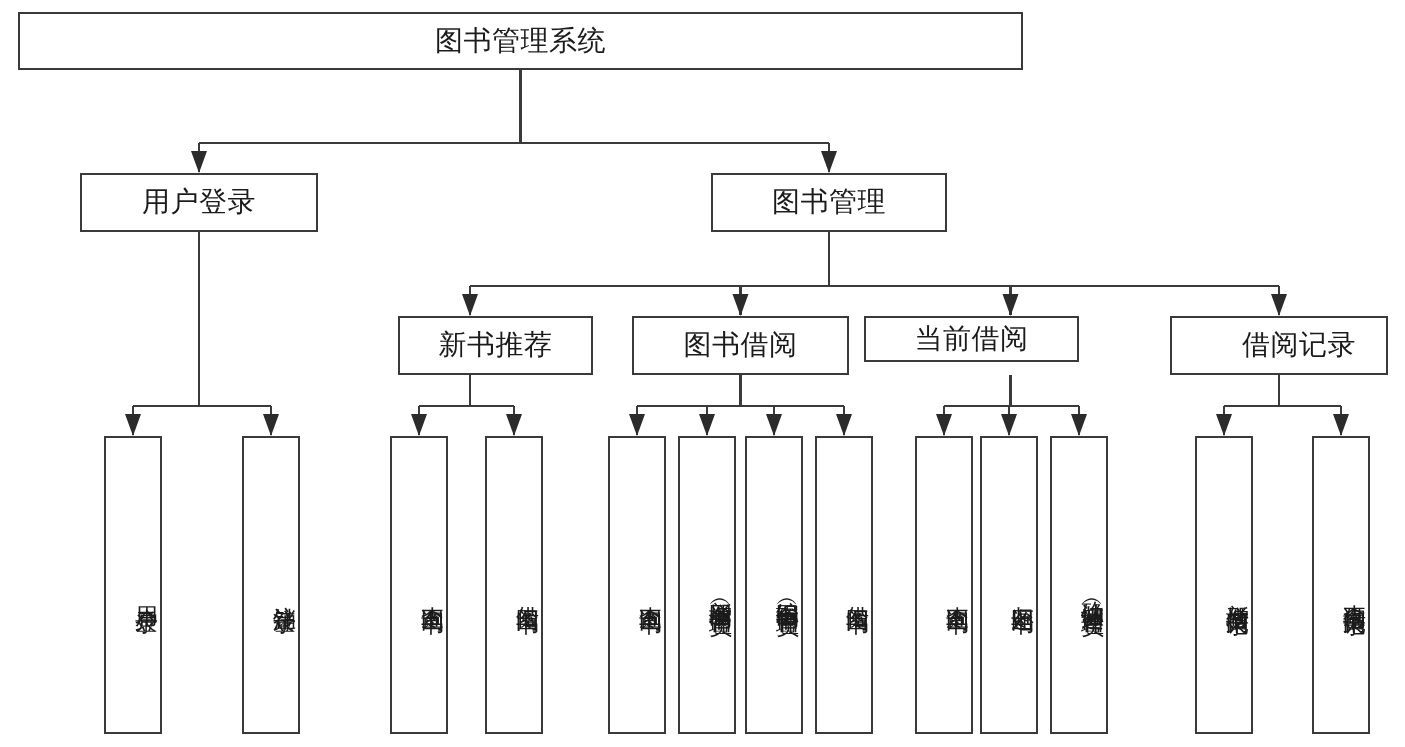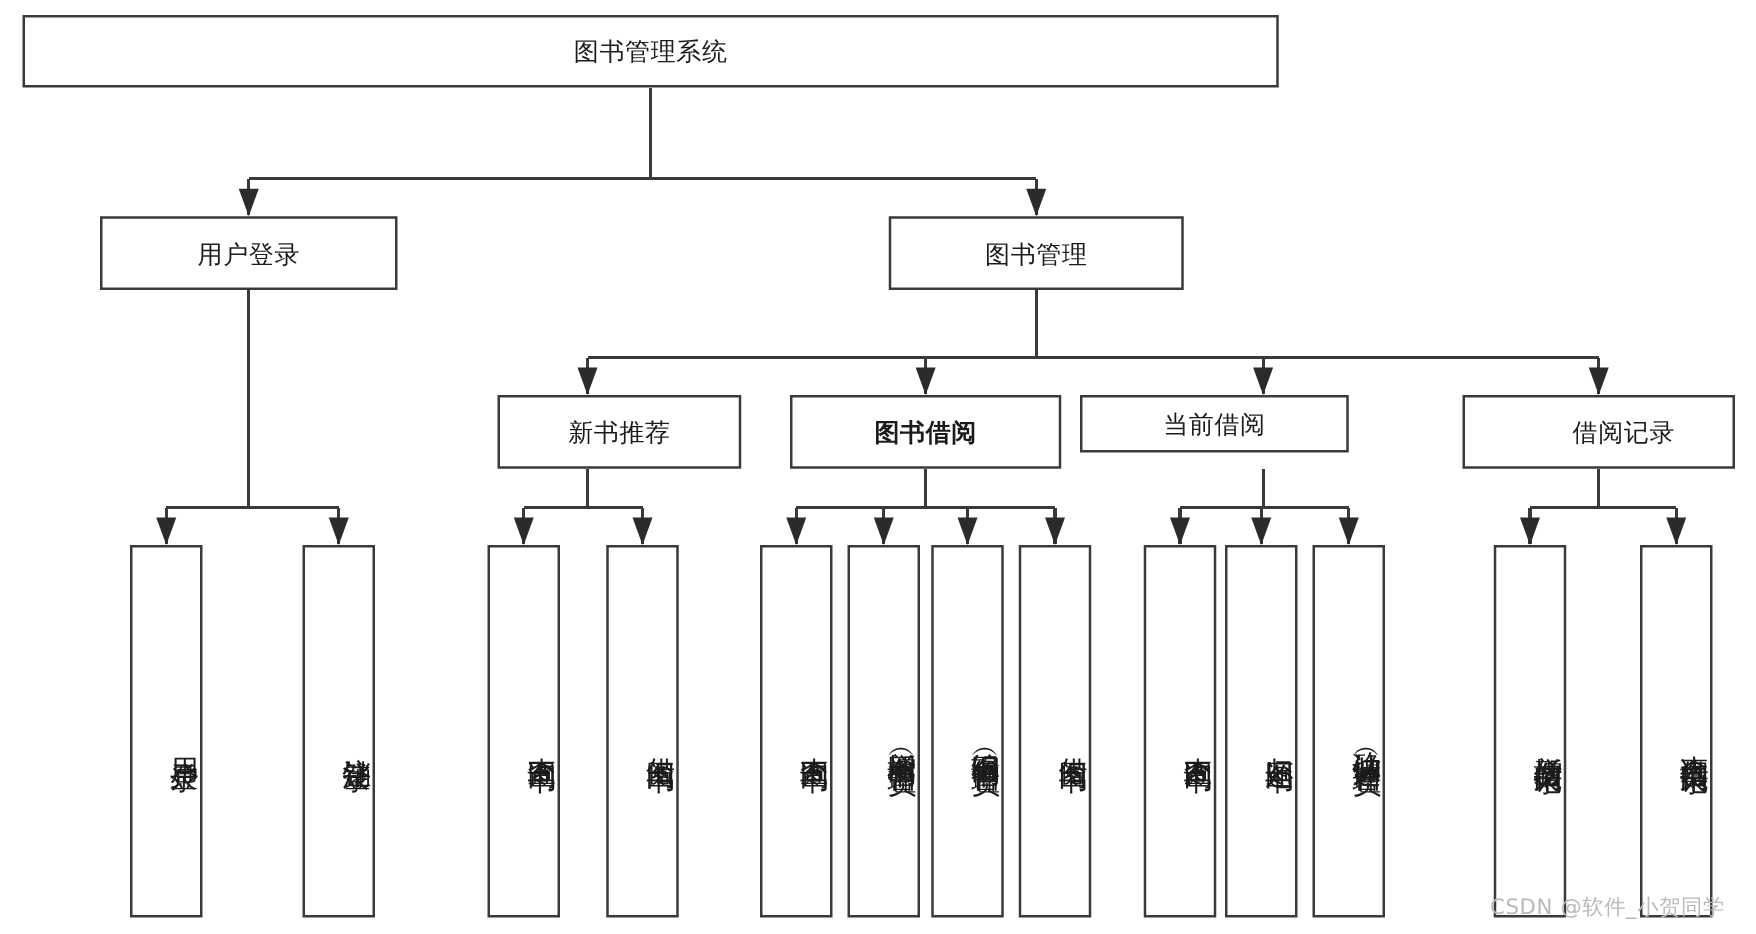--- a/index.html
+++ b/index.html
@@ -30,21 +30,21 @@
     box-sizing: border-box;
     border: 2.5px solid #3a3a3a;
     background: #ffffff;
     display: flex;
     align-items: center;
     justify-content: center;
     color: #1b1b1b;
     letter-spacing: 0.5px;
   }
   .node.horiz {
-    font-size: 20px;
+    font-size: 28px;
     line-height: 1.1;
   }
   .node.vert {
     writing-mode: vertical-rl;
     text-orientation: upright;
     font-size: 23px;
     line-height: 1.18;
     align-items: flex-start;
     justify-content: center;
     padding-top: 14px;
@@ -127,21 +127,21 @@
       </div>
       <div class="node horiz" style="left: 80px; top: 173px; width: 238px; height: 59px;">
         <span>用户登录</span>
       </div>
       <div class="node horiz" style="left: 711px; top: 173px; width: 236px; height: 59px; align-items: center;">
         <span>图书管理</span>
       </div>
       <div class="node horiz" style="left: 362px; top: 316px; width: 195px; height: 59px; margin-left: 36px;">
         <span>新书推荐</span>
       </div>
-      <div class="node horiz" style="left: 632px; top: 316px; width: 217px; height: 59px; font-weight: bold;">
+      <div class="node horiz" style="left: 632px; top: 316px; width: 217px; height: 59px;">
         <span>图书借阅</span>
       </div>
       <div class="node horiz" style="left: 864px; top: 316px; width: 215px; height: 46px;">
         <span>当前借阅</span>
       </div>
       <div class="node horiz" style="left: 1170px; top: 316px; width: 218px; height: 59px; padding-left: 40px;">
         <span>借阅记录</span>
       </div>
       <div class="node vert" style="left: 104px; top: 436px; width: 58px; height: 298px;">
         <span class="vtext">用户登录</span>
@@ -176,14 +176,13 @@
       <div class="node vert" style="left: 1050px; top: 436px; width: 58px; height: 298px;">
         <span class="vtext">确认归还（管理员）</span>
       </div>
       <div class="node vert" style="left: 1195px; top: 436px; width: 58px; height: 298px;">
         <span class="vtext">新增借阅记录</span>
       </div>
       <div class="node vert" style="left: 1312px; top: 436px; width: 58px; height: 298px;">
         <span class="vtext">查询借阅记录</span>
       </div>
     </div>
-  <div class="watermark" style="left: 1192px; top: 714px;">CSDN @软件_小贺同学</div>
 </div>
 
 </body></html>

